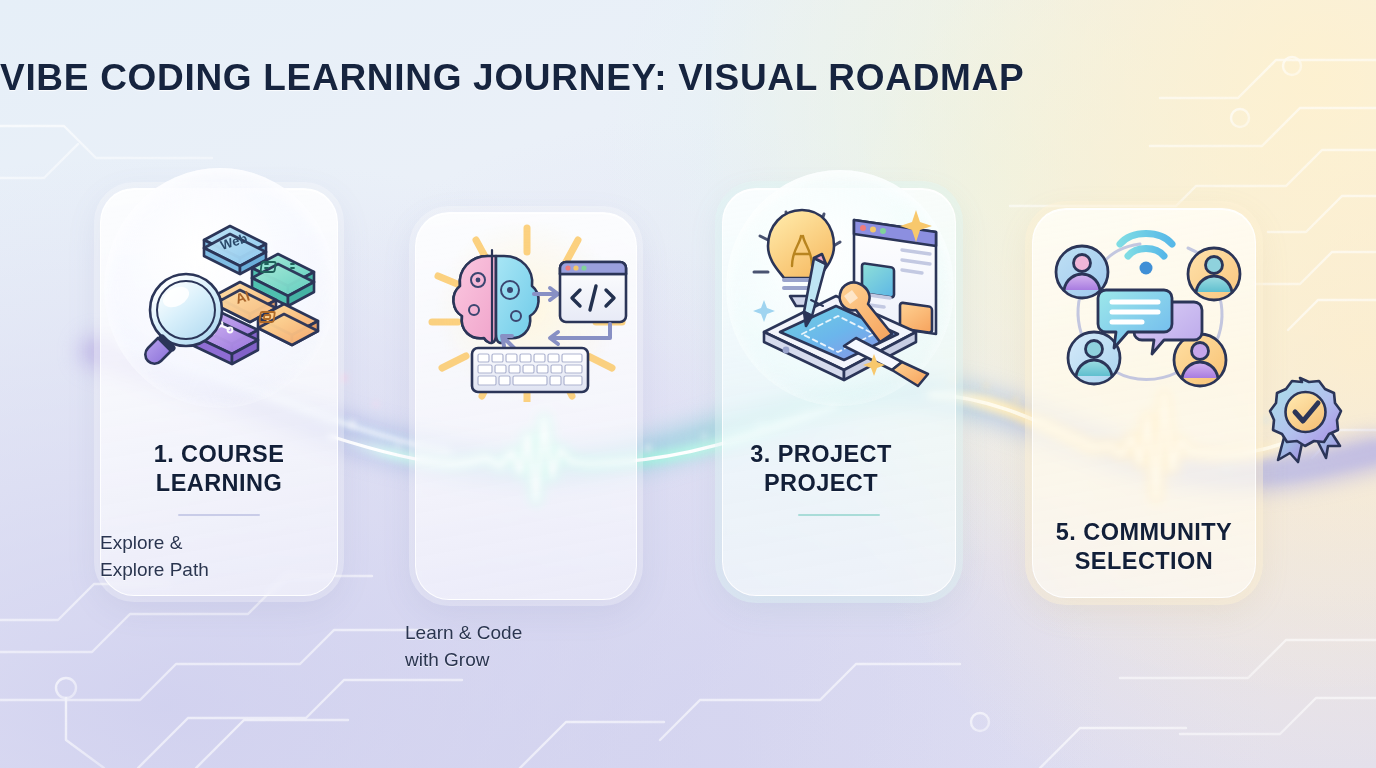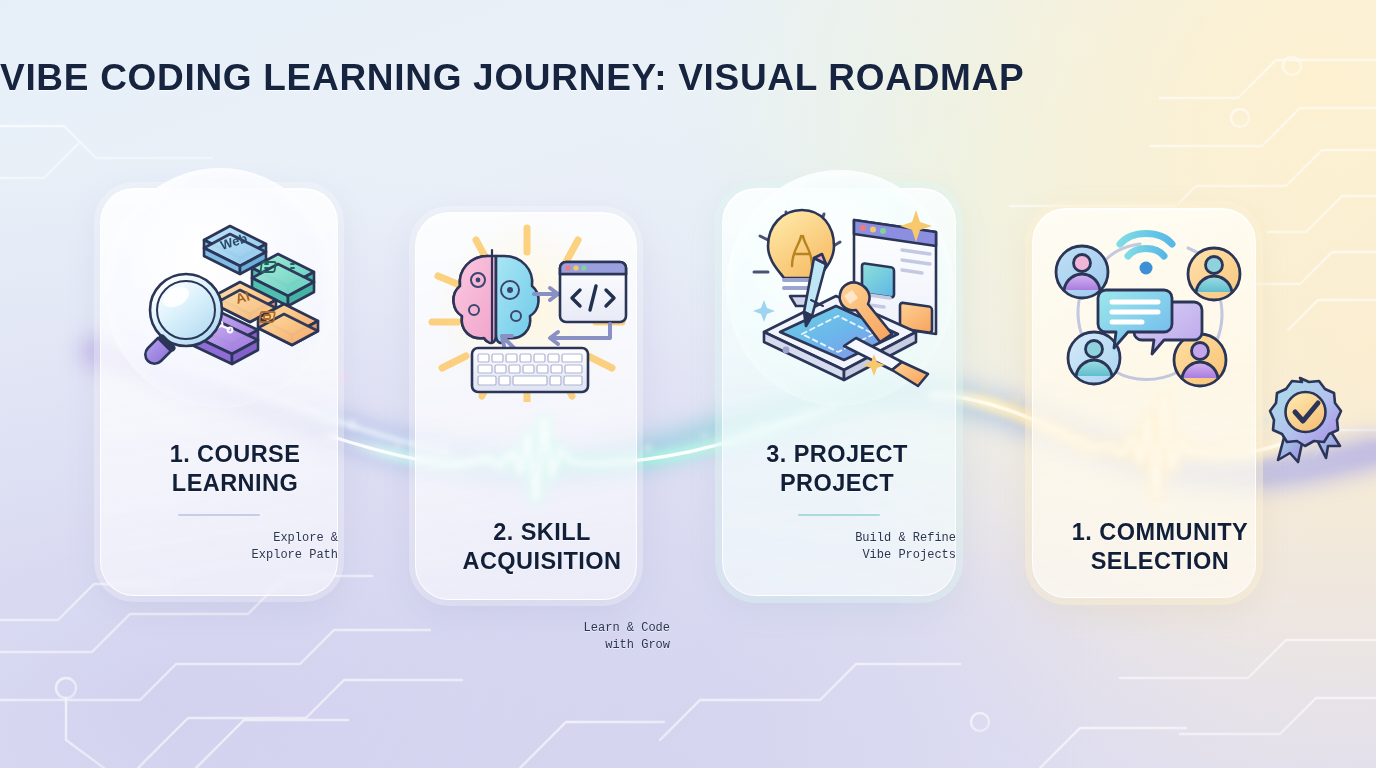--- a/index.html
+++ b/index.html
@@ -80,36 +80,34 @@
 
   .card-title {
     position: absolute;
     text-align: center;
     font-size: 23.5px;
     font-weight: 700;
     line-height: 1.25;
     letter-spacing: 0.45px;
     color: #121f38;
     text-shadow: 0 1px 0 rgba(255,255,255,0.7);
-    margin-left: 16px;
   }
   .divider {
     position: absolute;
     height: 2px;
     border-radius: 2px;
   }
   .card-sub {
     position: absolute;
-    text-align: right;
-    font-size: 12px;
+    text-align: left;
+    font-size: 19px;
     font-weight: 400;
     line-height: 1.42;
     color: #2a3550;
     text-shadow: 0 1px 0 rgba(255,255,255,0.6);
-    font-family: Liberation Mono, monospace;
   }
 
   .badge-box { position: absolute; }
 </style>
 </head>
 <body>
 
 <div id="stage">
 
   <svg id="circuits" viewBox="0 0 1376 768" xmlns="http://www.w3.org/2000/svg">
@@ -476,25 +474,21 @@
           <rect x="54" y="154" width="18" height="9" rx="1.6"></rect>
           <rect x="75" y="154" width="11" height="9" rx="1.6"></rect>
           <rect x="89" y="154" width="34" height="9" rx="1.6"></rect>
           <rect x="126" y="154" width="11" height="9" rx="1.6"></rect>
           <rect x="140" y="154" width="18" height="9" rx="1.6"></rect>
         </g>
       </g>
     </svg>
   </div>
 
-  <div class="card-title" style="left:405px; top:518px; width:242px;">
-    <span>2. SKILL</span><br>
-    <span>ACQUISITION</span>
-  </div>
-  <div class="card-sub" style="left:428px; top:620px; width:242px;">
+  <div class="card-sub" style="left:405px; top:620px; width:242px;">
     <span>Learn &amp; Code</span><br>
     <span>with Grow</span>
   </div>
 
   <div class="card mint" style="left:722px; top:188px; width:234px; height:408px;"></div>
   <div class="halo" style="left:726px; top:170px; width:228px; height:236px;
               background: radial-gradient(circle at 42% 36%, rgba(255,255,255,0.95) 0%, rgba(240,252,252,0.72) 55%, rgba(226,247,247,0.2) 78%, rgba(226,247,247,0) 100%);
               box-shadow: inset 0 6px 18px rgba(255,255,255,0.9);"></div>
 
   <div class="icon-box" style="left:740px; top:192px; width:206px; height:196px;">
@@ -588,24 +582,20 @@
         </g>
       </g>
     </svg>
   </div>
 
   <div class="card-title" style="left:722px; top:440px; width:198px;">
     <span>3. PROJECT</span><br>
     <span>PROJECT</span>
   </div>
   <div class="divider" style="left:798px; top:514px; width:82px; background:#a9dcd8;"></div>
-  <div class="card-sub" style="left:722px; top:530px; width:234px;">
-    <span>Build &amp; Refine</span><br>
-    <span>Vibe Projects</span>
-  </div>
 
   <div class="card warm" style="left:1032px; top:208px; width:224px; height:390px;"></div>
 
   <div class="icon-box" style="left:1042px; top:218px; width:206px; height:182px;">
     <svg viewBox="0 0 206 182" width="206" height="182" xmlns="http://www.w3.org/2000/svg">
       <defs>
         <linearGradient id="av1" x1="0" y1="0" x2="1" y2="1">
           <stop offset="0%" stop-color="#bfe0f4"></stop>
             <stop offset="100%" stop-color="#9fc9ee"></stop>
         </linearGradient>
@@ -685,21 +675,21 @@
         <g stroke="#ffffff" stroke-width="5" stroke-linecap="round">
           <path d="M70 84 L116 84"></path>
           <path d="M70 94 L116 94"></path>
           <path d="M70 104 L100 104"></path>
         </g>
       </g>
     </svg>
   </div>
 
   <div class="card-title" style="left:1022px; top:518px; width:244px;">
-    <span>1. COMMUNITY</span><br>
+    <span>5. COMMUNITY</span><br>
     <span>SELECTION</span>
   </div>
 
   <div class="badge-box" style="left:1256px; top:374px; width:88px; height:92px;">
     <svg viewBox="0 0 88 92" width="88" height="92" xmlns="http://www.w3.org/2000/svg">
       <defs>
         <linearGradient id="rosette" x1="0" y1="0" x2="1" y2="1">
           <stop offset="0%" stop-color="#a9e2e8"></stop>
           <stop offset="55%" stop-color="#b3c2ee"></stop>
           <stop offset="100%" stop-color="#a68ce4"></stop>

